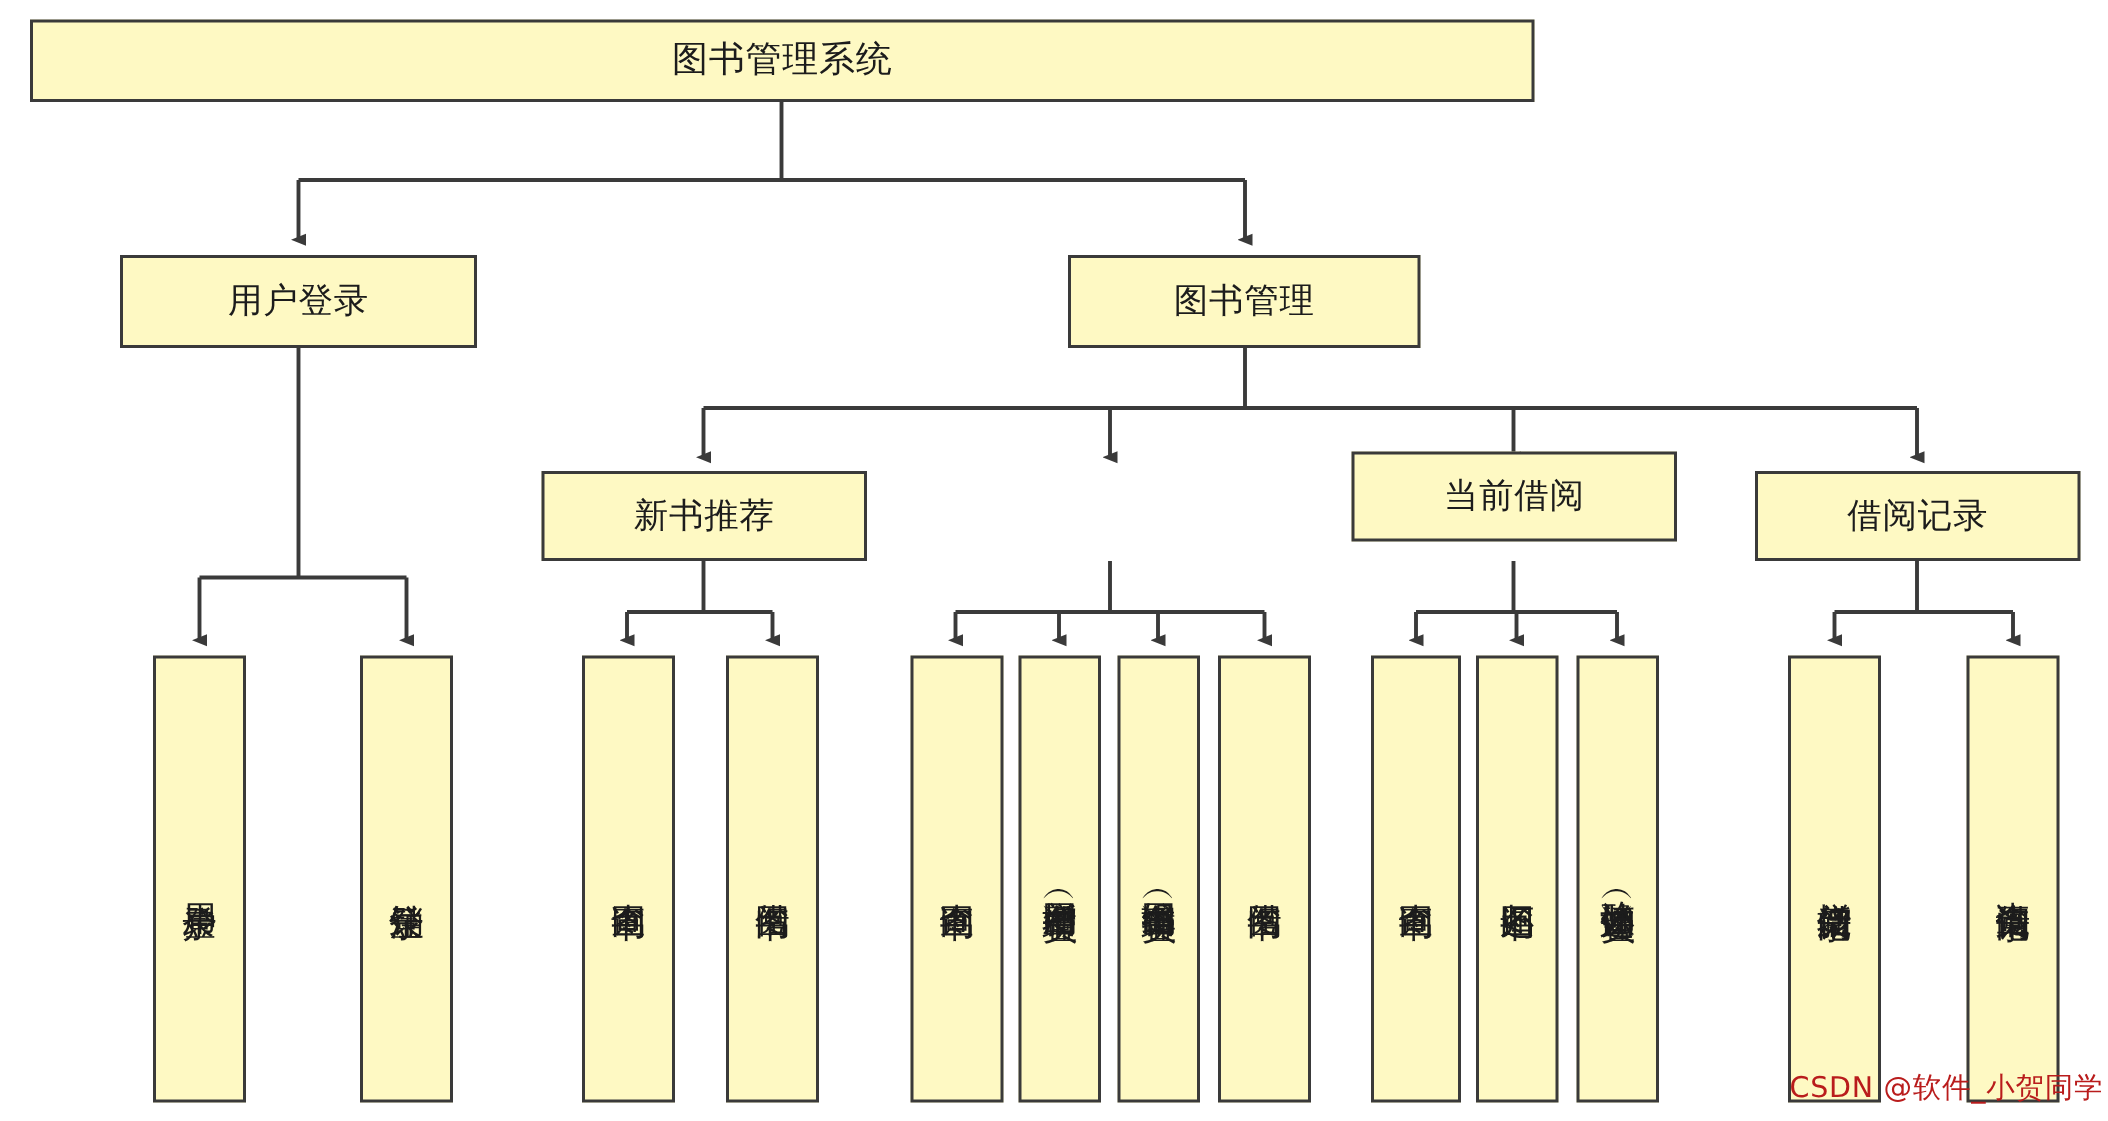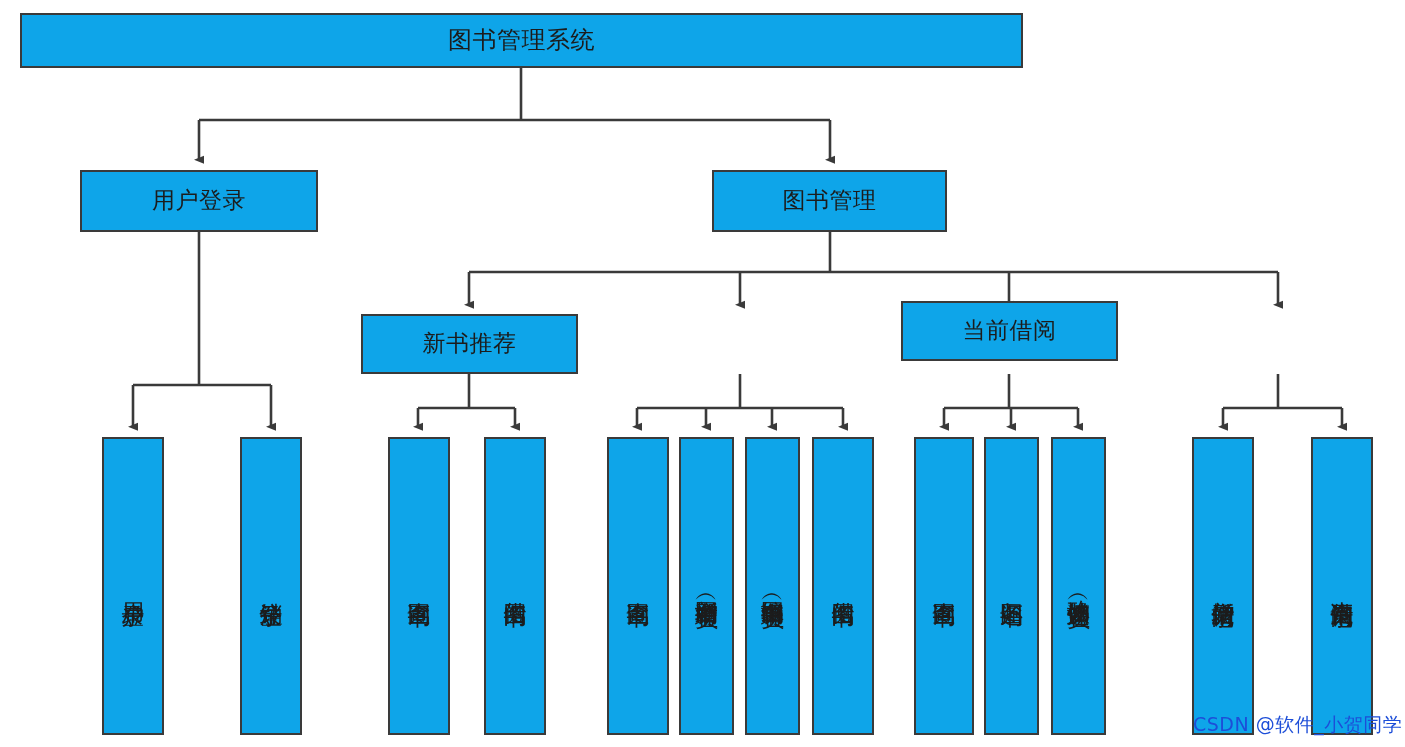--- a/index.html
+++ b/index.html
@@ -23,21 +23,21 @@
     left: 0;
     top: 0;
     width: 1405px;
     height: 747px;
     pointer-events: none;
   }
   .node {
     position: absolute;
     box-sizing: border-box;
     border: 2px solid #3a3a3a;
-    background: #0ea5e9;
+    background: #fef9c3;
     display: flex;
     align-items: center;
     justify-content: center;
     color: #1c1c1c;
     line-height: 1.18;
     text-align: center;
   }
   .node.horiz {
     writing-mode: horizontal-tb;
     font-size: 23px;
@@ -58,21 +58,21 @@
     text-orientation: upright;
     white-space: normal;
     max-height: 100%;
   }
   .node.root { font-size: 24px; }
   .watermark {
     position: absolute;
     left: 1193px;
     top: 712px;
     font-size: 19px;
-    color: #1d4ed8;
+    color: #b91c1c;
     white-space: nowrap;
     font-family: "DejaVu Sans", sans-serif;
     letter-spacing: 0.5px;
   }
 </style>
 </head>
 <body>
 
 <div id="canvas">
 
@@ -138,20 +138,23 @@
   <div class="node horiz" style="left:712px; top:170px; width:235px; height:62px;">
     <span class="label">图书管理</span>
   </div>
 
   <div class="node horiz" style="left:361px; top:314px; width:217px; height:60px;">
     <span class="label">新书推荐</span>
   </div>
   <div class="node horiz" style="left:901px; top:301px; width:217px; height:60px;">
     <span class="label">当前借阅</span>
   </div>
+  <div class="node horiz" style="left:1170px; top:314px; width:217px; height:60px;">
+    <span class="label">借阅记录</span>
+  </div>
 
   <div class="node vert" style="left:102px; top:437px; width:62px; height:298px;">
     <span class="label">用户登录</span>
   </div>
   <div class="node vert" style="left:240px; top:437px; width:62px; height:298px;">
     <span class="label">注销登录</span>
   </div>
 
   <div class="node vert" style="left:388px; top:437px; width:62px; height:298px;">
     <span class="label">查询图书</span>

